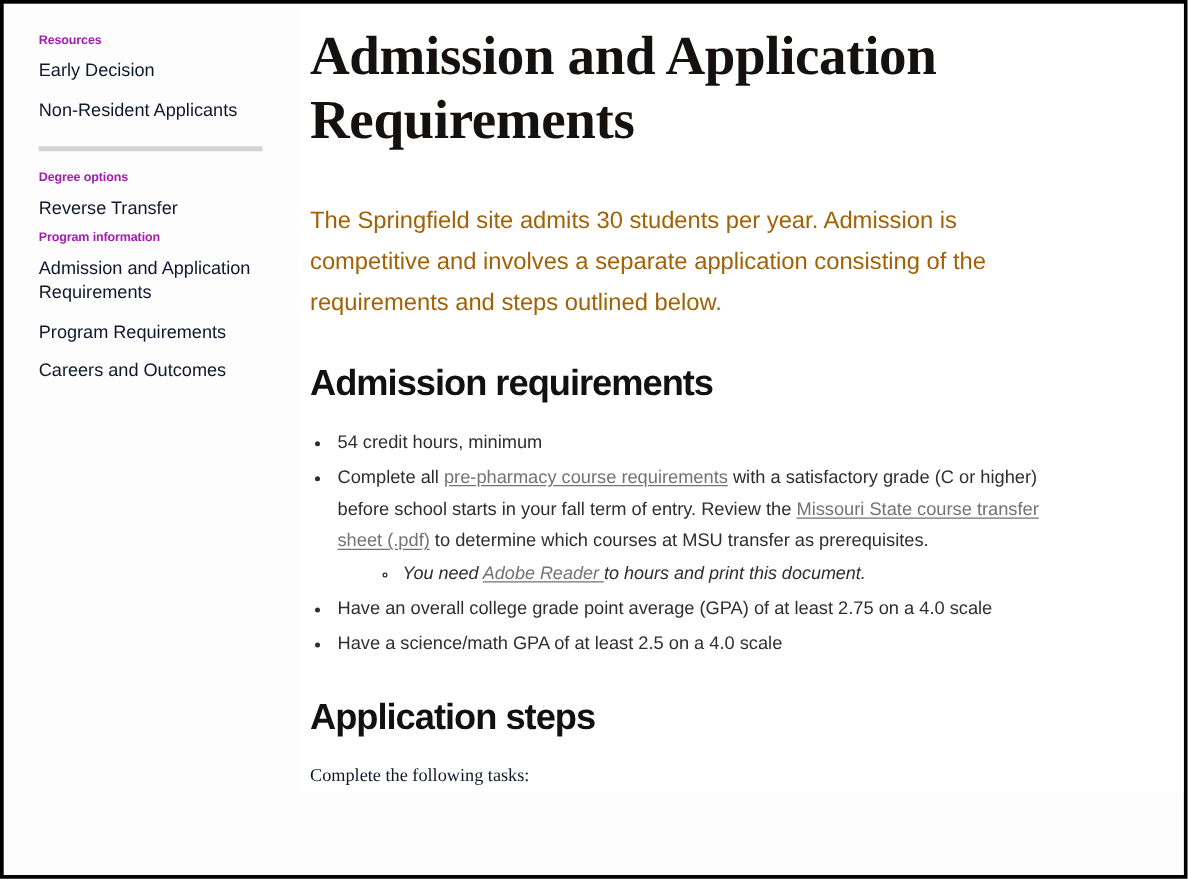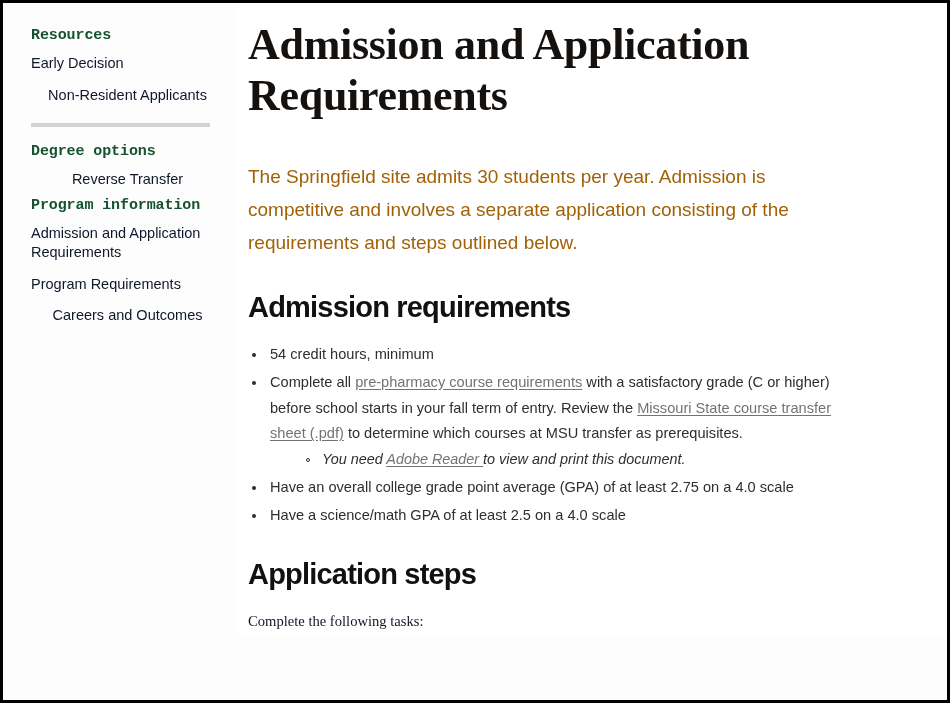--- a/index.html
+++ b/index.html
@@ -41,41 +41,41 @@
     box-sizing: border-box;
     width: 235px;
     flex: 0 0 235px;
     padding: 24px 14px 0 28px;
     background: #fdfdfd;
   }
 
   .sb-group { margin: 0; }
 
   .sb-heading {
-    font-family: Liberation Mono, monospace;
-    font-size: 15px;
+    font-family: Liberation Sans, sans-serif;
+    font-size: 10px;
     font-weight: bold;
-    color: #14532d;
+    color: #a21caf;
     letter-spacing: -0.1px;
     margin: 0 0 9px 0;
     line-height: 1.2;
   }
   .sb-group + .sb-group .sb-heading { margin-top: 7px; }
 
   .sb-link {
     display: block;
     font-family: "Liberation Sans", sans-serif;
     font-size: 14.5px;
     color: #0f172a;
     text-decoration: none;
     line-height: 1.35;
     margin: 0 0 12px 0;
     cursor: pointer;
   }
-  .sb-link:last-child { margin-bottom: 0; text-align: center; }
+  .sb-link:last-child { margin-bottom: 0; }
 
   .sb-divider {
     height: 4px;
     background: #d3d3d3;
     margin: 18px 14px 16px 0;
     border: 0;
   }
 
   
   .main {
@@ -227,21 +227,21 @@
 
         <li>
           <span>54 credit hours, minimum</span>
         </li>
 
         <li>
           <span>Complete all </span><a class="body-link" href="#">pre-pharmacy course requirements</a><span> with a satisfactory grade (C or higher) before school starts in your fall term of entry. Review the </span><a class="body-link" href="#">Missouri State course transfer sheet (.pdf)</a><span> to determine which courses at MSU transfer as prerequisites.</span>
 
           <ul class="sub-bullets">
             <li>
-              <span>You need </span><a class="body-link" href="#">Adobe Reader </a><span>to view and print this document.</span>
+              <span>You need </span><a class="body-link" href="#">Adobe Reader </a><span>to hours and print this document.</span>
             </li>
           </ul>
         </li>
 
         <li>
           <span>Have an overall college grade point average (GPA) of at least 2.75 on a 4.0 scale</span>
         </li>
 
         <li>
           <span>Have a science/math GPA of at least 2.5 on a 4.0 scale</span>

